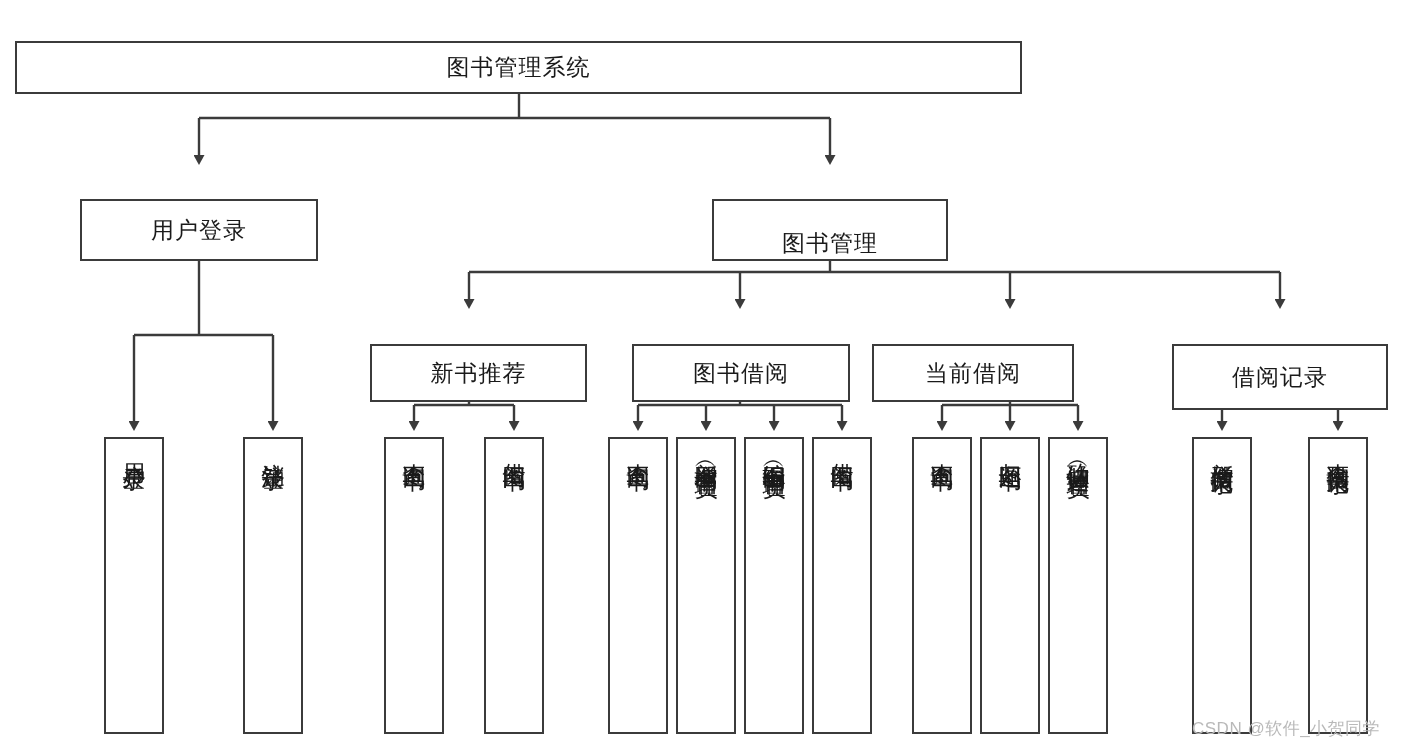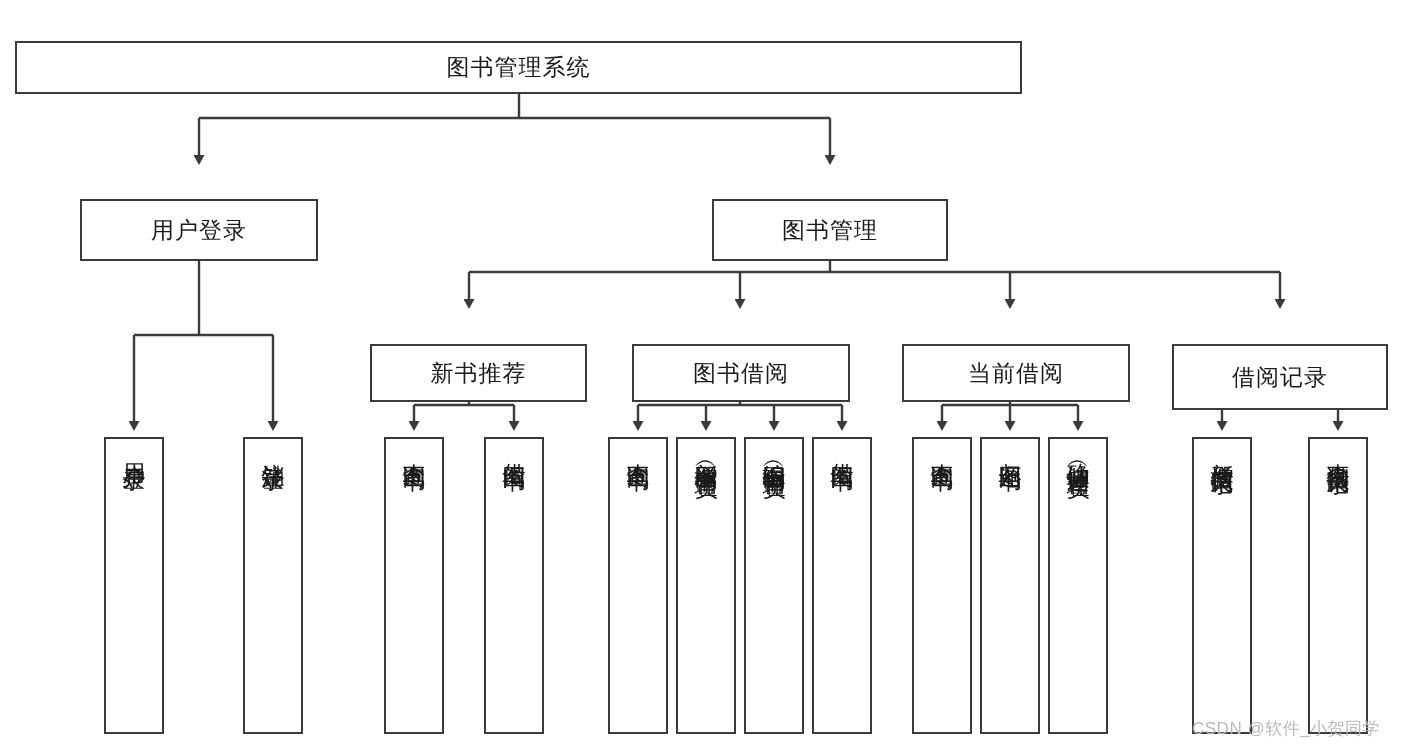--- a/index.html
+++ b/index.html
@@ -116,31 +116,31 @@
     </g>
   </svg>
 
   <div class="node h" style="left:15px; top:13px; width:1007px; height:53px;">
     <span>图书管理系统</span>
   </div>
 
   <div class="node h" style="left:80px; top:171px; width:238px; height:62px;">
     <span>用户登录</span>
   </div>
-  <div class="node h" style="left:712px; top:171px; width:236px; height:62px;">
+  <div class="node h" style="left:712px; top:171px; width:236px; height:62px;align-items:flex-end;">
     <span>图书管理</span>
   </div>
 
   <div class="node h" style="left:370px; top:316px; width:217px; height:58px;">
     <span>新书推荐</span>
   </div>
   <div class="node h" style="left:632px; top:316px; width:218px; height:58px;">
     <span>图书借阅</span>
   </div>
-  <div class="node h" style="left:902px; top:316px; width:228px; height:58px;">
+  <div class="node h" style="left:872px; top:316px; width:202px; height:58px;">
     <span>当前借阅</span>
   </div>
   <div class="node h" style="left:1172px; top:316px; width:216px; height:66px;">
     <span>借阅记录</span>
   </div>
 
   <div class="node v" style="left:104px; top:437px; width:60px; height:297px;">
     <span class="vtext">用户登录</span>
   </div>
   <div class="node v" style="left:243px; top:437px; width:60px; height:297px;">

